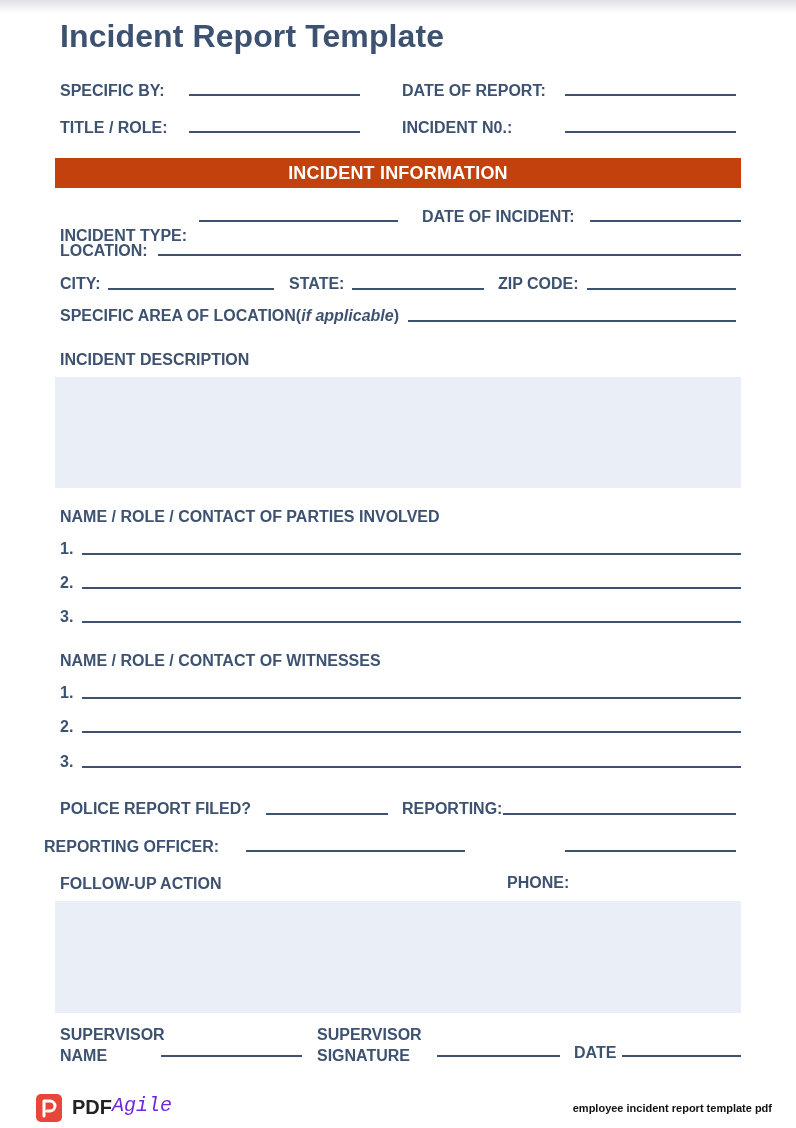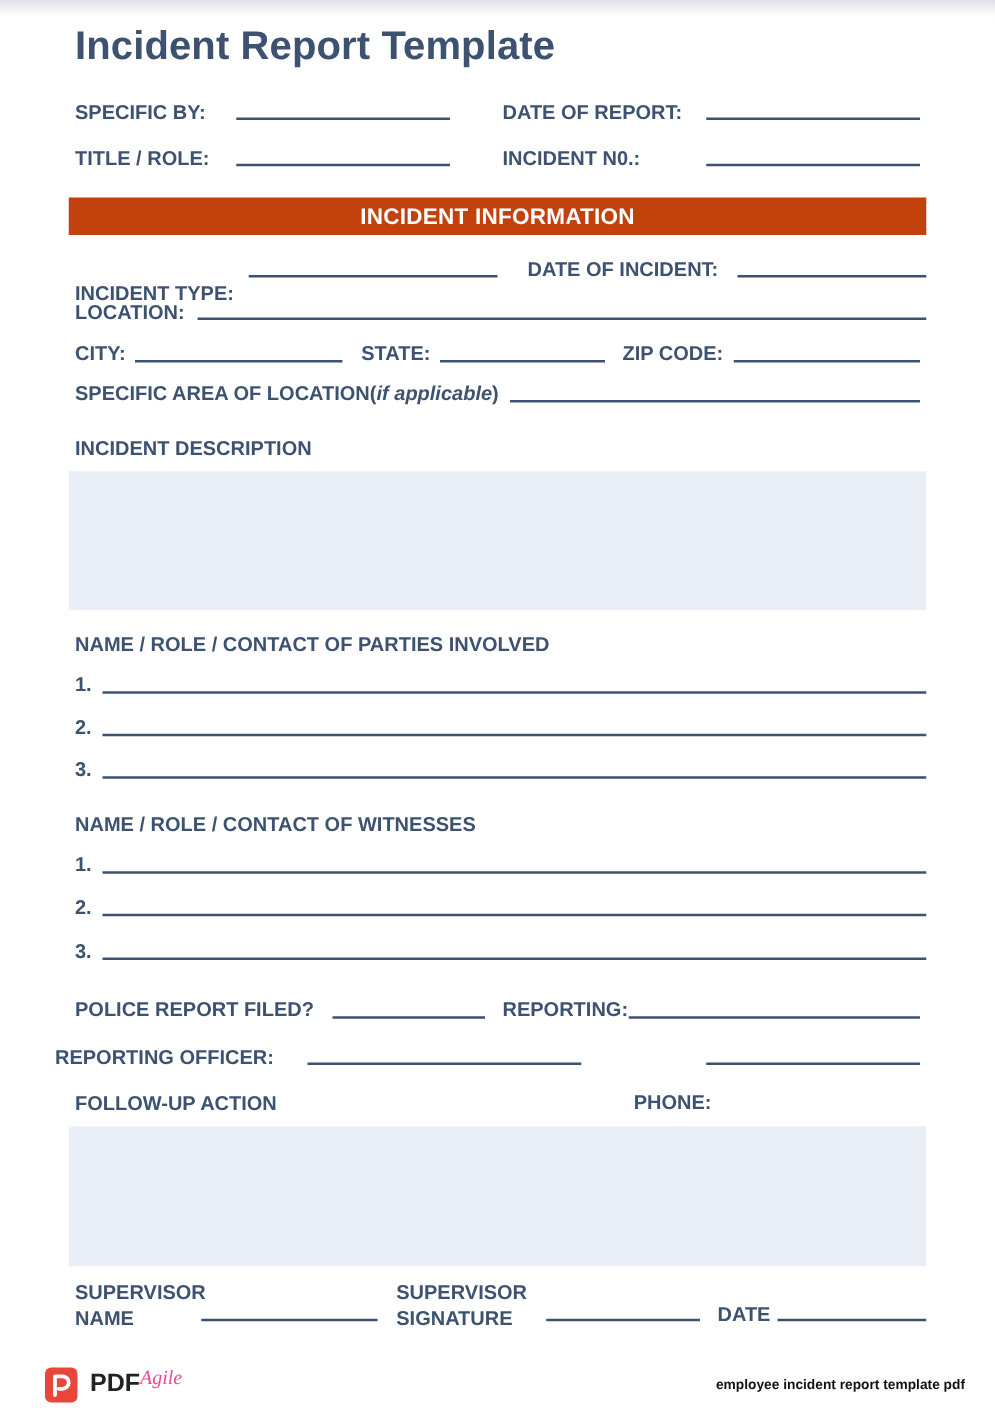--- a/index.html
+++ b/index.html
@@ -10,21 +10,21 @@
   .abs { position: absolute; }
   .title { left: 60px; top: 18px; font-size: 32px; font-weight: bold; color: #3d5271; letter-spacing: 0.1px; }
   .lbl { position: absolute; font-size: 16px; font-weight: bold; color: #3d5271; white-space: nowrap; line-height: 18px; }
   .line { position: absolute; height: 2px; background: #3d5271; }
   .band { position: absolute; left: 55px; top: 158px; width: 686px; height: 30px; background: #c2410c;
     color: #ffffff; font-size: 18px; font-weight: bold; text-align: center; line-height: 30px; letter-spacing: 0.2px; }
   .box { position: absolute; left: 55px; width: 686px; background: #e9eef7; }
   .it { font-style: italic; }
   .logo-icon { position: absolute; left: 36px; top: 1094px; width: 26px; height: 28px; background: #e8463b; border-radius: 5px; }
   .logo-text { position: absolute; left: 72px; top: 1096px; font-size: 20px; font-weight: bold; color: #222; }
-  .logo-script { position: absolute; left: 112px; top: 1094px; font-size: 16px; font-style: italic; font-family: Liberation Serif, serif; color: #ec4899; }
+  .logo-script { position: absolute; left: 112px; top: 1094px; font-size: 20px; font-style: italic; font-family: Liberation Mono, monospace; color: #6d28d9; }
   .footer-caption { position: absolute; right: 24px; top: 1102px; font-size: 11px; font-weight: bold; color: #111; }
 </style>
 </head>
 <body>
 
 <div class="topbar"></div>
 
 <div class="abs title">Incident Report Template</div>
 
 <span class="lbl" style="left:60px; top:82px;">SPECIFIC BY:</span>

